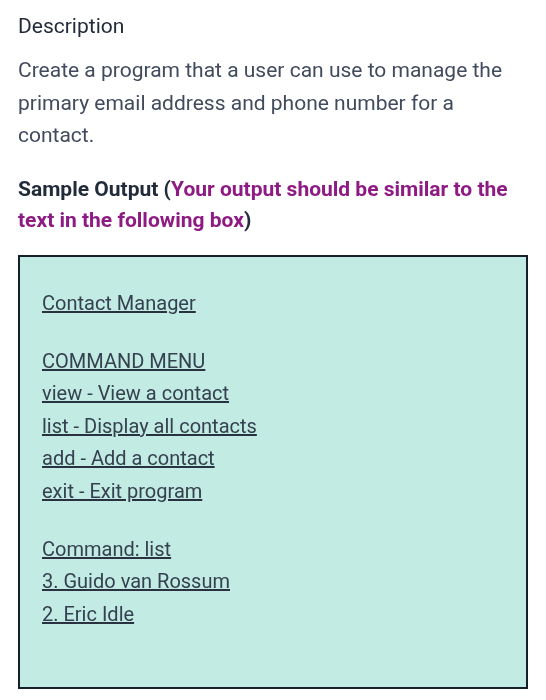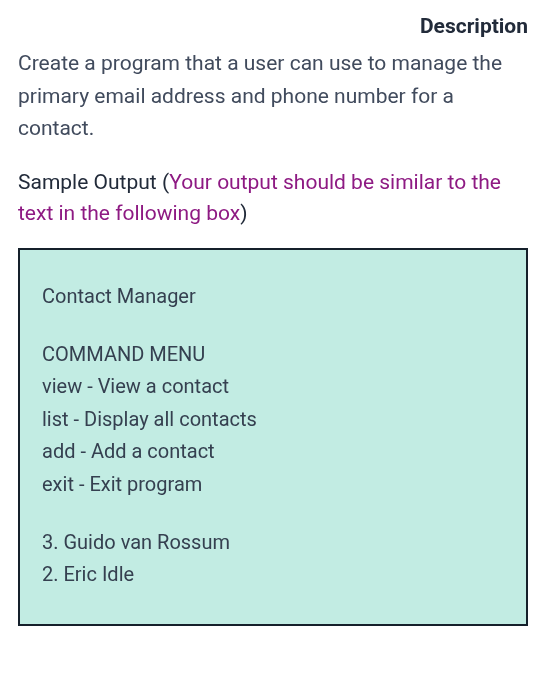--- a/index.html
+++ b/index.html
@@ -10,50 +10,50 @@
     width: 546px;
     height: 700px;
     background: #ffffff;
     font-family: -apple-system, BlinkMacSystemFont, "Segoe UI", Roboto, "Helvetica Neue", Arial, sans-serif;
     color: #2a3140;
     box-sizing: border-box;
     padding: 14px 18px 0 18px;
     overflow: hidden;
   }
   .heading {
-    font-weight: 700;
+    font-weight: 400;
     font-size: 21px;
     color: #222b3a;
     margin: 0 0 6px 0;
-    text-align: right;
   }
   .body-text {
     font-size: 21px;
     line-height: 1.55;
     color: #414b5d;
-    margin: 9px 0 22px 0;
+    margin: 16px 0 22px 0;
   }
   .sample-line {
-    font-weight: 400;
+    font-weight: 700;
     font-size: 21px;
     line-height: 1.5;
     color: #222b3a;
     margin: 0 0 18px 0;
   }
   .sample-line .accent {
     color: #8e1a83;
   }
   .output-box {
     border: 2px solid #15202b;
     background: #c2ece3;
     padding: 30px 22px 38px 22px;
     box-sizing: border-box;
     width: 100%;
-    height: 378px;
+    height: 434px;
     overflow: hidden;
+    text-decoration: underline;
   }
   .console {
     font-size: 20px;
     line-height: 1.62;
     color: #354050;
   }
   .console .blank {
     height: 26px;
   }
 </style>
@@ -70,16 +70,17 @@
 <div class="output-box">
   <div class="console">
     <div>Contact Manager</div>
     <div class="blank"></div>
     <div>COMMAND MENU</div>
     <div>view - View a contact</div>
     <div>list - Display all contacts</div>
     <div>add - Add a contact</div>
     <div>exit - Exit program</div>
     <div class="blank"></div>
+    <div>Command: list</div>
     <div>3. Guido van Rossum</div>
     <div>2. Eric Idle</div>
   </div>
 </div>
 
 </body></html>

